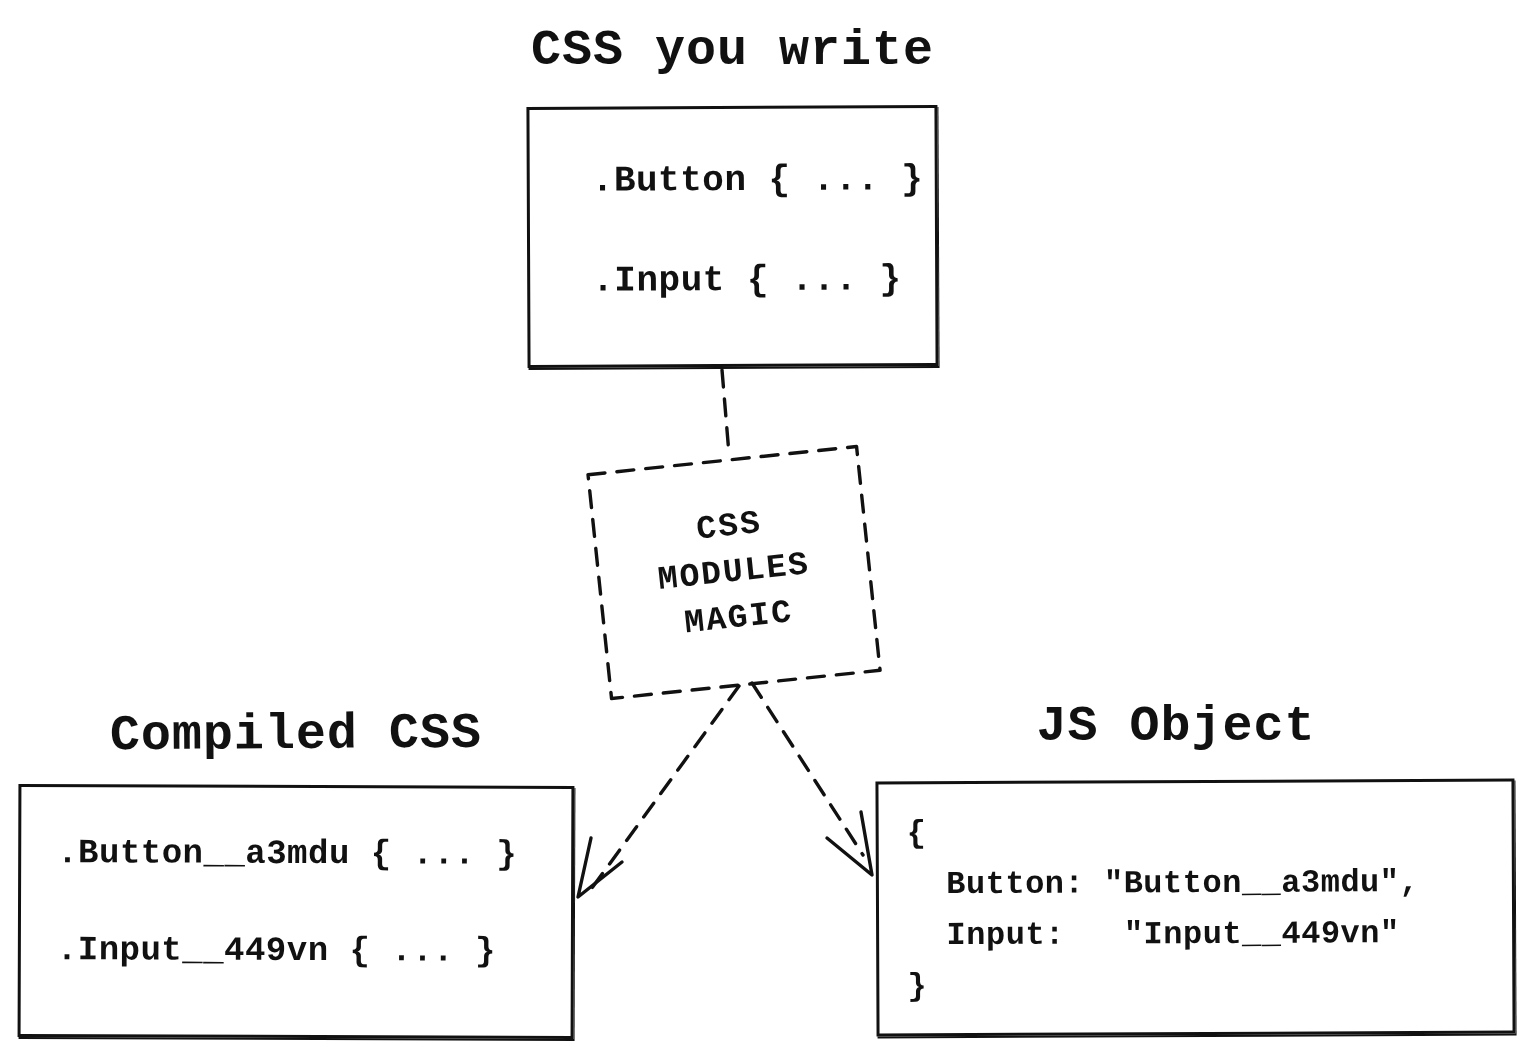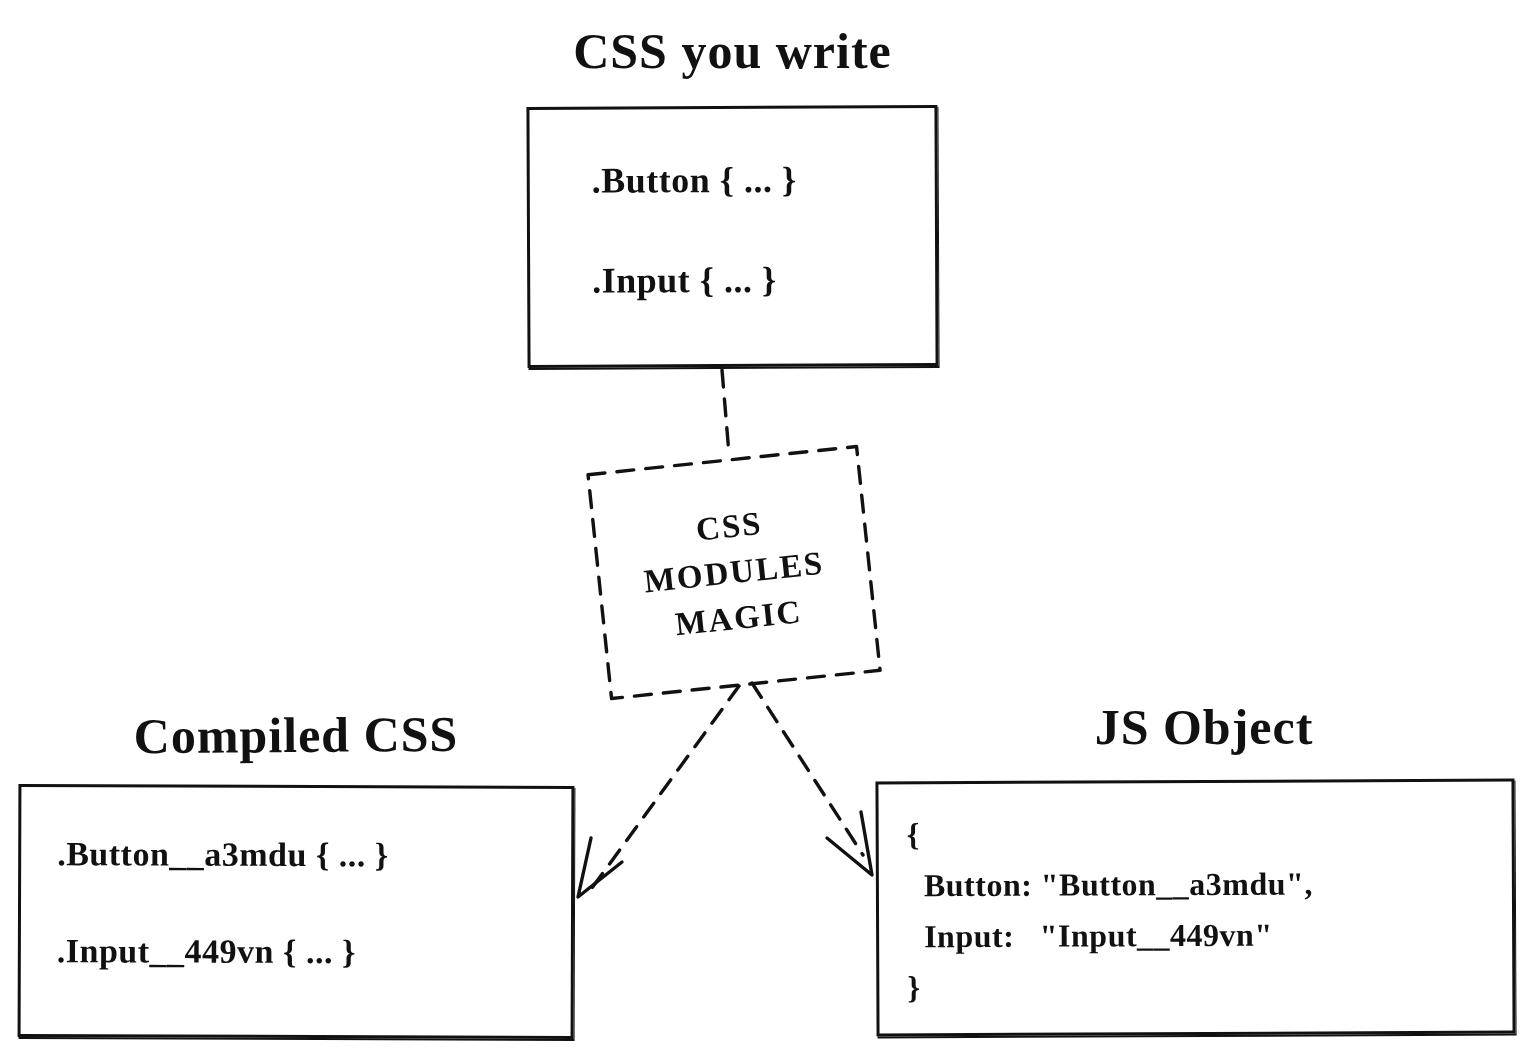--- a/index.html
+++ b/index.html
@@ -9,21 +9,21 @@
   * { box-sizing: border-box; margin: 0; padding: 0; }
   html, body {
     background: var(--bg);
   }
   .canvas {
     position: relative;
     width: 1528px;
     height: 1060px;
     background: var(--bg);
     color: var(--ink);
-    font-family: Liberation Serif, serif;
+    font-family: Liberation Mono, monospace;
     overflow: hidden;
   }
 
   
   .strokes {
     position: absolute;
     inset: 0;
     width: 1528px;
     height: 1060px;
     color: var(--ink);
@@ -42,21 +42,21 @@
   .hand-title {
     position: absolute;
     text-align: center;
     font-size: 50px;
     font-weight: bold;
     letter-spacing: 1px;
     white-space: nowrap;
   }
   .title-top      { left: 527px; top: 22px;  width: 411px; }
   .title-compiled { left: 18px;  top: 706px; width: 556px; transform: rotate(-0.4deg); }
-  .title-js       { left: 904px; top: 698px; width: 600px; }
+  .title-js       { left: 876px; top: 698px; width: 600px; }
 
   
   .sketch-box {
     position: absolute;
     border: 3px solid var(--ink);
     background: var(--bg);
     box-shadow: 1px 2px 0 0 var(--ink);
   }
   .box-top {
     left: 527px; top: 106px; width: 411px; height: 261px;

